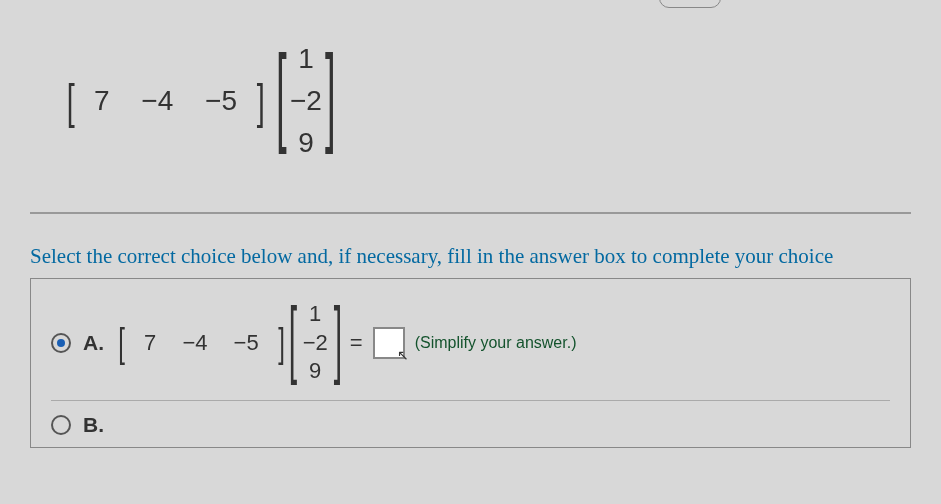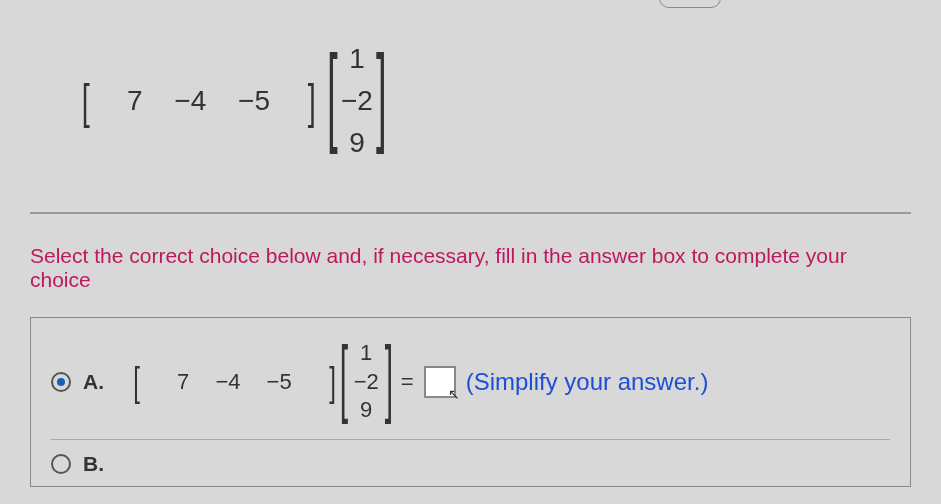--- a/index.html
+++ b/index.html
@@ -18,22 +18,21 @@
     }
     .matrix-display {
       display: flex;
       align-items: center;
       gap: 15px;
       padding: 10px 40px 30px 40px;
       font-size: 28px;
     }
     .row-matrix {
       position: relative;
-      padding: 8px 30px;
-      margin-left: 15px;
+      padding: 8px 12px;
     }
     .row-matrix::before {
       content: "[";
       font-size: 48px;
       font-weight: normal;
       position: absolute;
       left: -6px;
       top: 50%;
       transform: translateY(-50%) scaleX(0.6);
     }
@@ -89,22 +88,23 @@
       border: 1px solid #888;
       border-radius: 10px;
       padding: 1px 14px;
       font-size: 14px;
       letter-spacing: 2px;
       color: #555;
       cursor: pointer;
     }
     .instruction {
       font-size: 21px;
-      margin-bottom: 25px;
-      color: #be185d;
+      margin-bottom: 9px;
+      color: #0369a1;
+      font-family: Liberation Serif, serif;
     }
     .choices-box {
       border: 1px solid #888;
       padding: 15px 20px 10px 20px;
     }
     .choice-row {
       display: flex;
       align-items: center;
       gap: 12px;
       font-size: 21px;
@@ -163,22 +163,22 @@
       position: relative;
     }
     .cursor-icon {
       position: absolute;
       bottom: -6px;
       right: -6px;
       font-size: 14px;
       color: #333;
     }
     .hint {
-      font-size: 24px;
-      color: #1d4ed8;
+      font-size: 16px;
+      color: #14532d;
     }
     .choice-b {
       display: flex;
       align-items: center;
       gap: 12px;
       font-size: 21px;
       padding-top: 12px;
       border-top: 1px solid #aaa;
       margin-top: 8px;
     }

